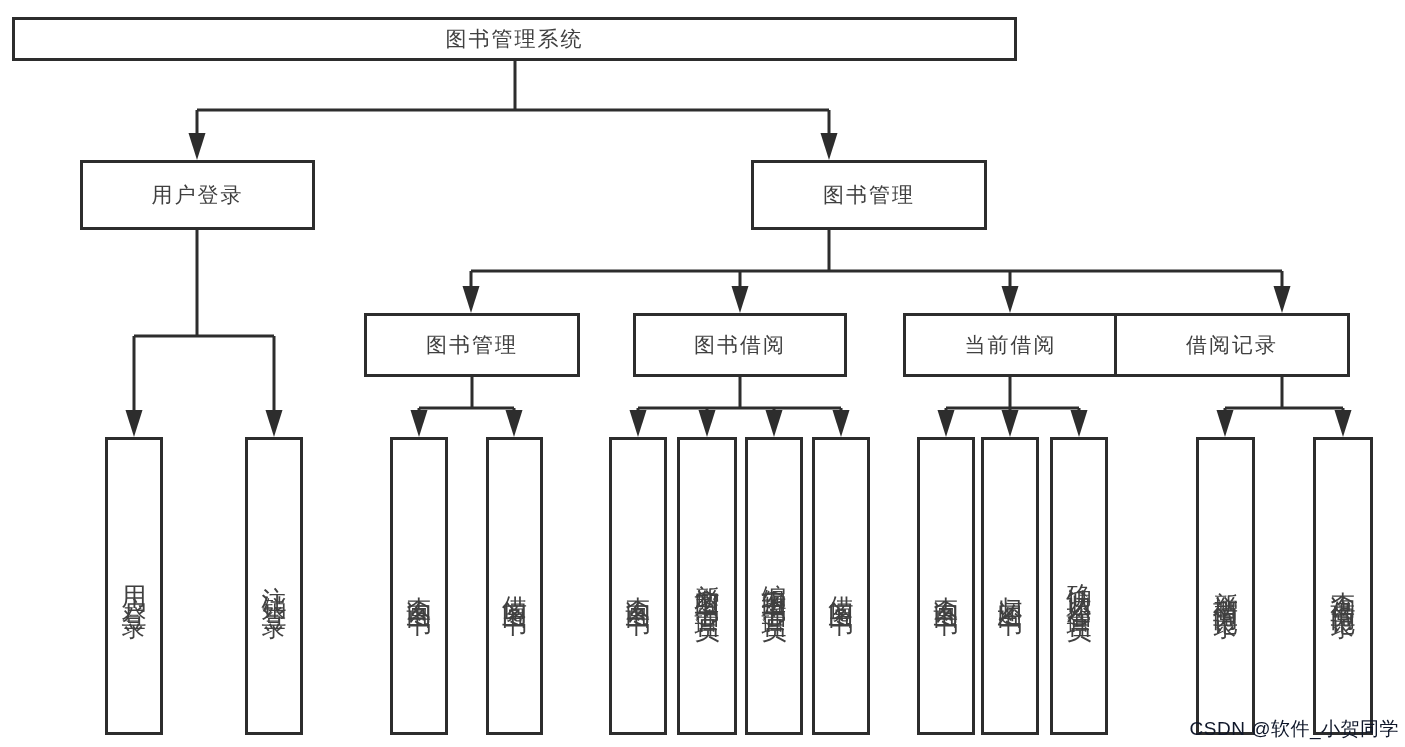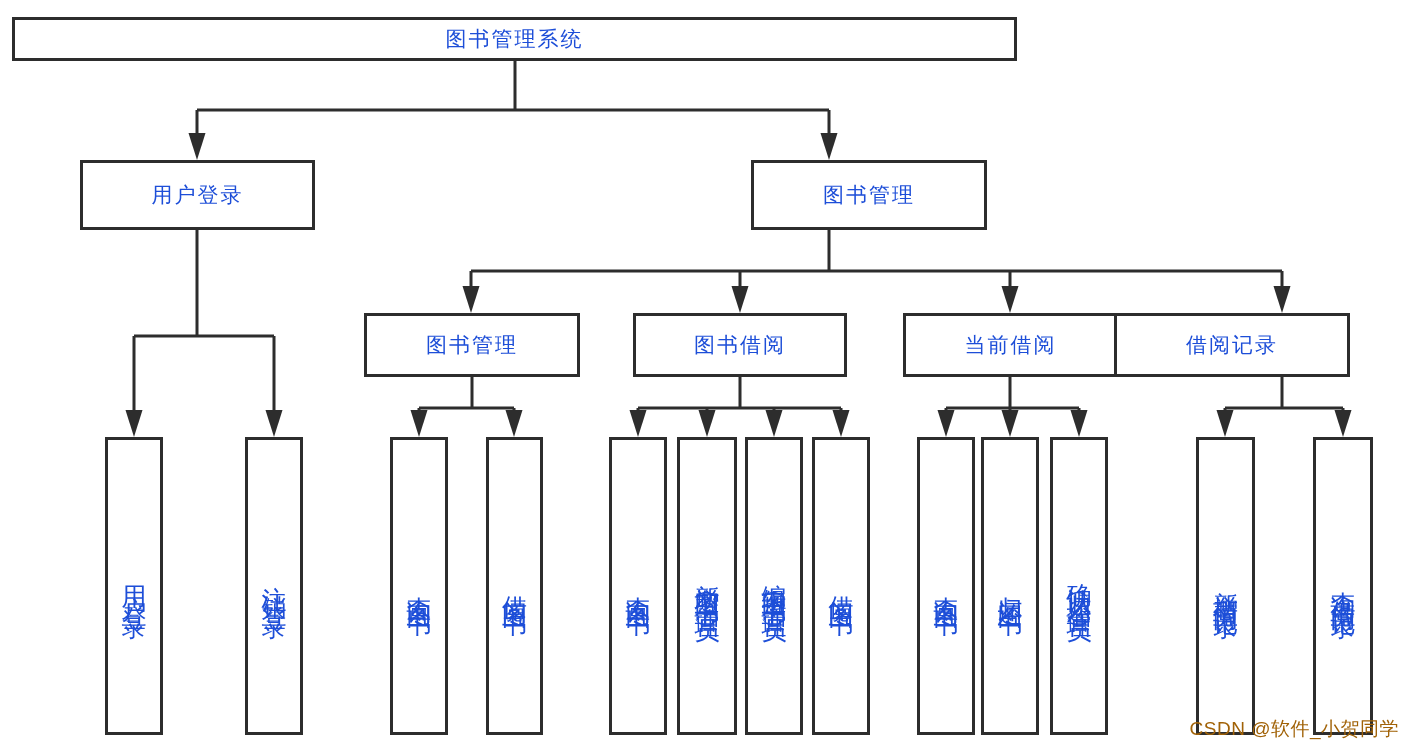--- a/index.html
+++ b/index.html
@@ -5,33 +5,33 @@
   html,body { margin:0; padding:0; background:#ffffff; }
   .stage {
     position:relative; width:1405px; height:747px; background:#ffffff;
     font-family:"Liberation Sans", sans-serif; overflow:hidden;
   }
   svg.connectors { position:absolute; left:0; top:0; width:1405px; height:747px; }
   svg.connectors path { stroke:#2d2d2d; stroke-width:3; fill:none; }
   svg.connectors polygon { fill:#2d2d2d; stroke:none; }
   .node {
     position:absolute; box-sizing:border-box; background:#ffffff;
-    border:3px solid #2d2d2d; color:#1d4ed8;
+    border:3px solid #2d2d2d; color:#404040;
     display:flex; align-items:center; justify-content:center;
     z-index:2;
   }
   .node.h span { font-size:21px; letter-spacing:2px; white-space:nowrap; }
   .node.leaf span {
     writing-mode:vertical-rl; text-orientation:mixed;
     font-size:25px; letter-spacing:5px; line-height:1;
   }
   .node.leaf.wide-gap span { letter-spacing:10px; }
   .watermark {
     position:absolute; right:6px; top:716px; z-index:5;
-    color:#a16207; font-size:19px; letter-spacing:0.5px; white-space:nowrap;text-align:right;
+    color:#0f172a; font-size:19px; letter-spacing:0.5px; white-space:nowrap;text-align:right;
   }
 </style>
 </head>
 <body>
 
 <div class="stage">
 
   <svg class="connectors" viewBox="0 0 1405 747">
     <path d="M515,61 L515,110 M197,110 L829,110 M197,110 L197,140 M829,110 L829,140
              M197,230 L197,336 M134,336 L274,336 M134,336 L134,418 M274,336 L274,418

